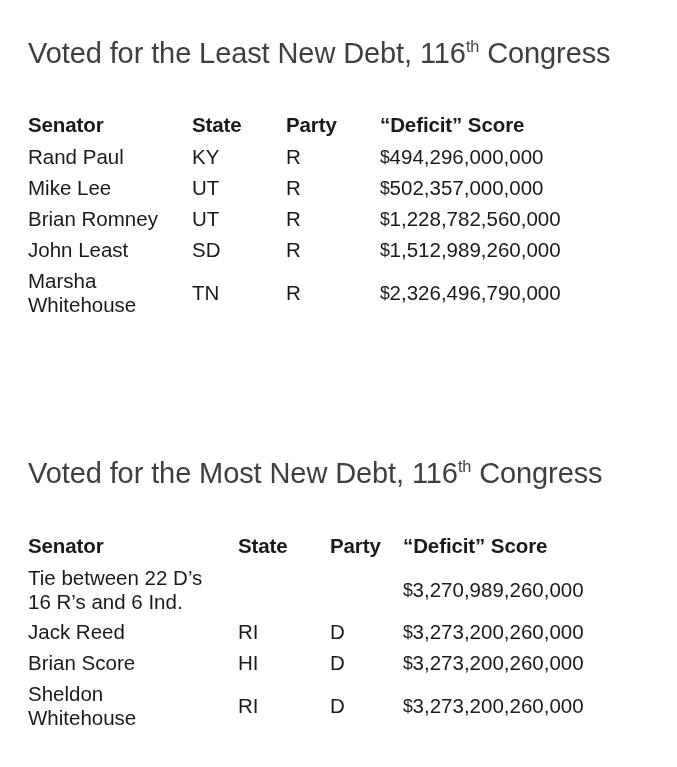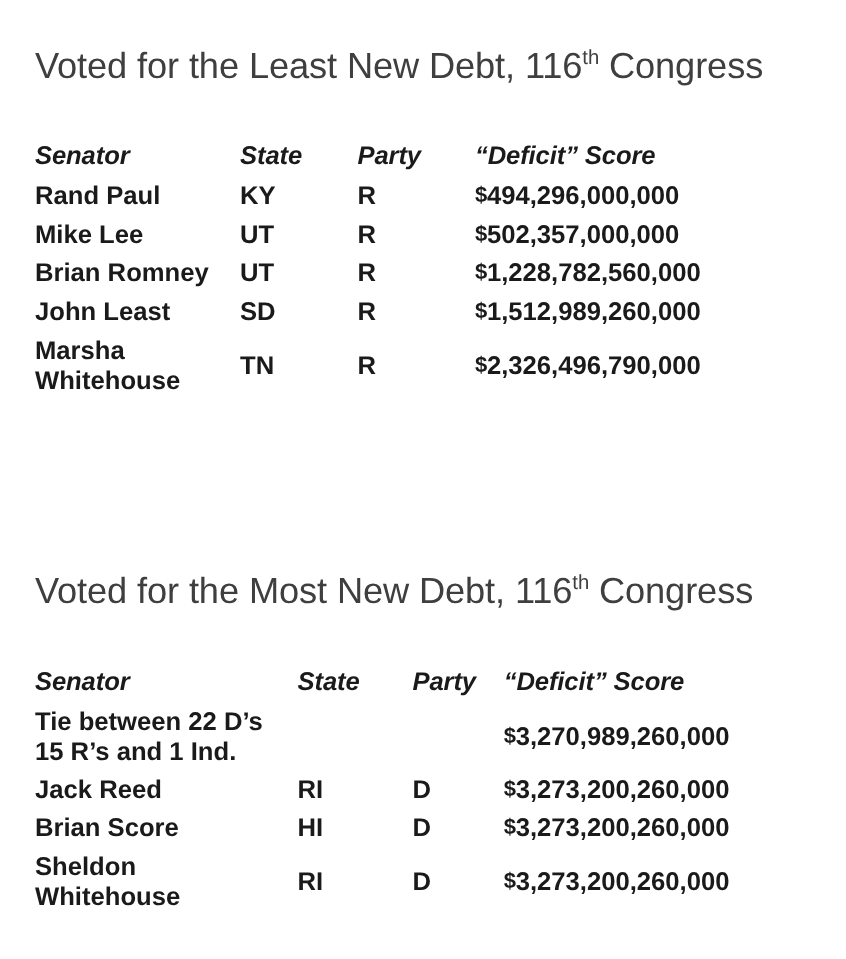--- a/index.html
+++ b/index.html
@@ -64,25 +64,24 @@
     border: none;
     white-space: nowrap;
   }
 
   .debt-table thead th {
     font-weight: 700;
     font-size: 20.5px;
     letter-spacing: -0.1px;
     height: 31px;
     padding-bottom: 1px;
-    font-style: italic;
   }
 
   .debt-table tbody td {
-    font-weight: 700;
+    font-weight: 400;
     height: 31px;
   }
   .debt-table tbody tr.tall td {
     height: 54px;
   }
 
   
   #table-least .col-senator { width: 164px; }
   #table-least .col-state   { width: 94px;  }
   #table-least .col-party   { width: 94px;  }
@@ -191,21 +190,21 @@
         <th>Senator</th>
         <th>State</th>
         <th>Party</th>
         <th>“Deficit” Score</th>
       </tr>
     </thead>
     <tbody>
       <tr class="tall">
         <td class="senator-cell">
             <span class="wrap-line">Tie between 22 D’s</span>
-            <span class="wrap-line">15 R’s and 1 Ind.</span>
+            <span class="wrap-line">16 R’s and 6 Ind.</span>
           </td>
         <td></td>
         <td></td>
         <td class="score-cell"><span class="cur">$</span>3,270,989,260,000</td>
       </tr>
       <tr>
         <td class="senator-cell">
             <span class="wrap-line">Jack Reed</span>
           </td>
         <td>RI</td>

